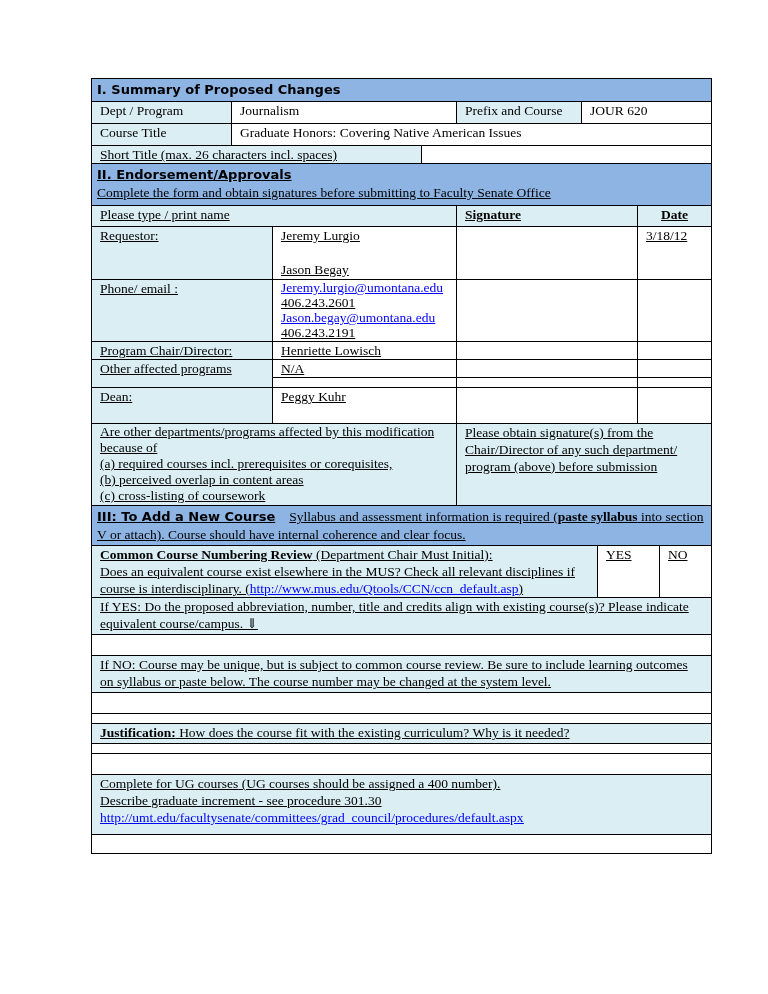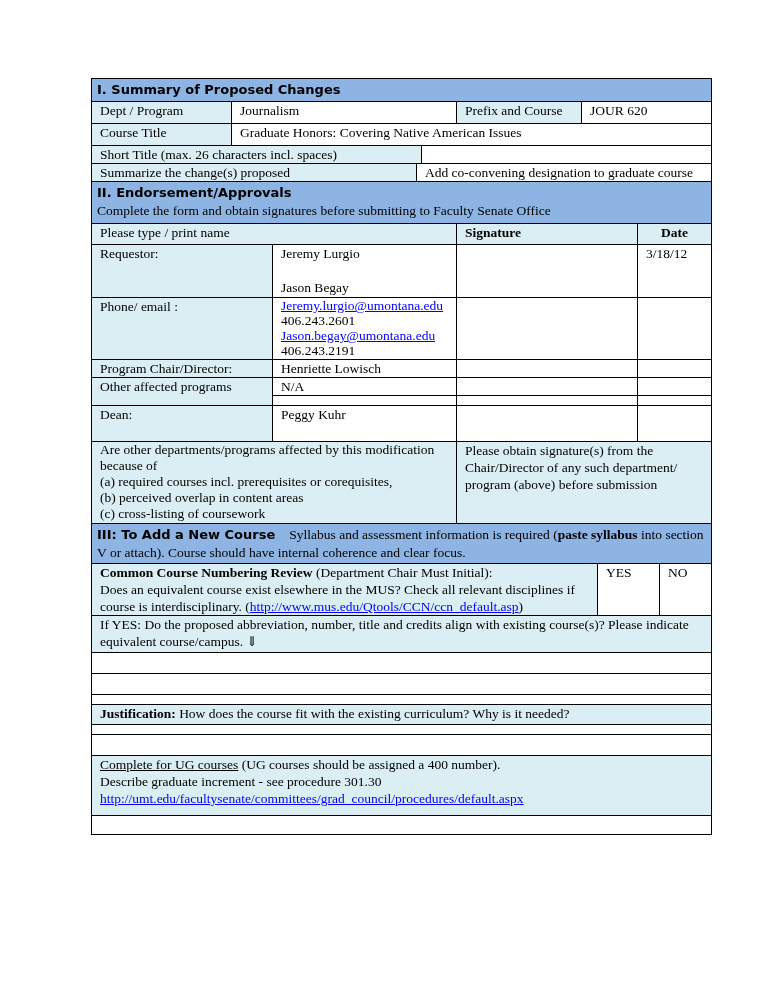--- a/index.html
+++ b/index.html
@@ -9,21 +9,21 @@
     font-size:13.5px; line-height:17px; color:var(--text-color,#000);
     overflow:hidden;
   }
   .doc-title {
     position:absolute; left:91px; top:38px; width:620px; text-align:center;
     font-family:"DejaVu Sans","Liberation Sans",sans-serif;
     font-weight:bold; font-size:15px; line-height:18px;
   }
   .form { position:absolute; left:91px; top:78px; width:620px; }
   table.tbl { border-collapse:collapse; table-layout:fixed; width:620px; }
-  table.tbl + table.tbl { margin-top:-1px; }
+  table.tbl + table.tbl { margin-top:-1px;text-decoration:underline; }
   .tbl td {
     border:1px solid var(--border-color,#000);
     vertical-align:top; padding:0 8px; overflow:hidden;
     word-wrap:break-word;
   }
   .sec-hdr {
     background:var(--section-header-bg,#8db4e2);
     padding:2px 5px !important;
   }
   .sans-b {
@@ -81,32 +81,20 @@
           <col style="width:290px">
         </colgroup>
       <tbody>
           <tr style="height:18px">
         <td class="lbl">Short Title (max. 26 characters incl. spaces)</td>
         <td class="white"></td>
       </tr>
     </tbody>
       </table>
 
-    <table class="tbl">
-      <colgroup>
-          <col style="width:325px">
-          <col style="width:295px">
-        </colgroup>
-      <tbody>
-          <tr style="height:18px">
-        <td class="lbl">Summarize the change(s) proposed</td>
-        <td class="white">Add co-convening designation to graduate course</td>
-      </tr>
-    </tbody>
-      </table>
 
     <table class="tbl">
       <colgroup>
           <col style="width:181px">
           <col style="width:184px">
           <col style="width:181px">
           <col style="width:74px">
         </colgroup>
       <tbody>
           <tr style="height:42px">
@@ -196,20 +184,23 @@
         </td>
         <td class="white">YES</td>
         <td class="white">NO</td>
       </tr>
       <tr style="height:37px">
         <td colspan="3" class="lbl">If YES: Do the proposed abbreviation, number, title and credits align with existing course(s)? Please indicate equivalent course/campus. ⇓</td>
       </tr>
       <tr style="height:21px">
         <td colspan="3" class="white"></td>
       </tr>
+      <tr style="height:37px">
+        <td colspan="3" class="lbl">If NO: Course may be unique, but is subject to common course review.  Be sure to include learning outcomes on syllabus or paste below. The course number may be changed at the system level.</td>
+      </tr>
       <tr style="height:21px">
         <td colspan="3" class="white"></td>
       </tr>
       <tr style="height:10px">
         <td colspan="3" class="white"></td>
       </tr>
       <tr style="height:20px">
         <td colspan="3" class="lbl">
           <span class="b">Justification:</span><span> How does the course fit with the existing curriculum?  Why is it needed?</span>
         </td>

